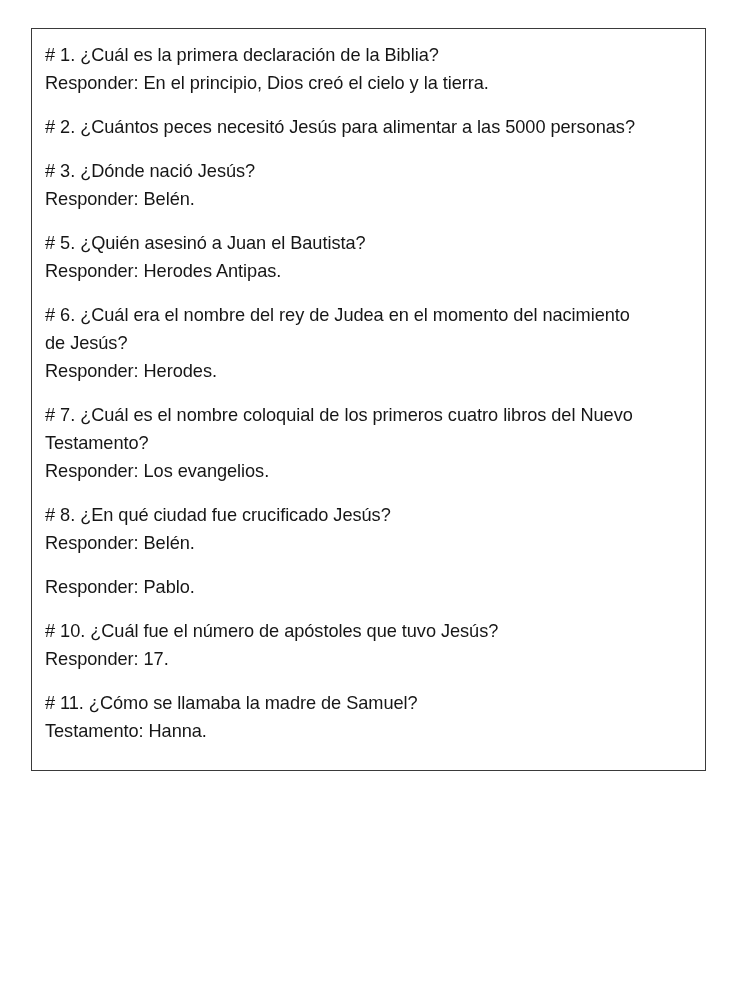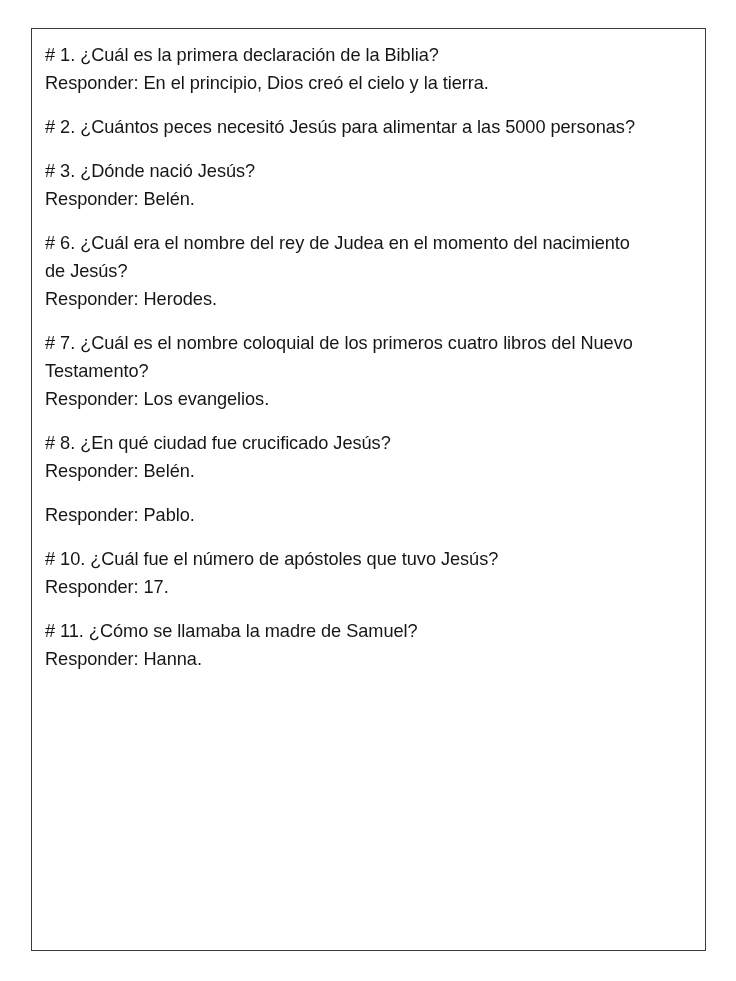--- a/index.html
+++ b/index.html
@@ -18,21 +18,21 @@
     width: 736px;
     height: 981px;
     background: #ffffff;
     overflow: hidden;
   }
   #quiz-card {
     position: absolute;
     left: 31px;
     top: 28px;
     width: 675px;
-    height: 923px;
+    height: 743px;
     box-sizing: border-box;
     border: 1.5px solid #3a3a3a;
     background: #ffffff;
   }
   #qa-list {
     position: absolute;
     left: 13px;
     top: 12px;
     right: 10px;
   }
@@ -68,37 +68,41 @@
           <div class="qa-line qa-answer">Responder: En el principio, Dios creó el cielo y la tierra.</div>
         </div>
         <div class="qa-block">
           <div class="qa-line qa-question"># 2. ¿Cuántos peces necesitó Jesús para alimentar a las 5000 personas?</div>
         </div>
         <div class="qa-block">
           <div class="qa-line qa-question"># 3. ¿Dónde nació Jesús?</div>
           <div class="qa-line qa-answer">Responder: Belén.</div>
         </div>
         <div class="qa-block">
+          <div class="qa-line qa-question"># 5. ¿Quién asesinó a Juan el Bautista?</div>
+          <div class="qa-line qa-answer">Responder: Herodes Antipas.</div>
+        </div>
+        <div class="qa-block">
           <div class="qa-line qa-question"># 6. ¿Cuál era el nombre del rey de Judea en el momento del nacimiento de Jesús?</div>
           <div class="qa-line qa-answer">Responder: Herodes.</div>
         </div>
         <div class="qa-block">
           <div class="qa-line qa-question"># 7. ¿Cuál es el nombre coloquial de los primeros cuatro libros del Nuevo Testamento?</div>
           <div class="qa-line qa-answer">Responder: Los evangelios.</div>
         </div>
         <div class="qa-block">
           <div class="qa-line qa-question"># 8. ¿En qué ciudad fue crucificado Jesús?</div>
           <div class="qa-line qa-answer">Responder: Belén.</div>
         </div>
         <div class="qa-block">
           <div class="qa-line qa-answer">Responder: Pablo.</div>
         </div>
         <div class="qa-block">
           <div class="qa-line qa-question"># 10. ¿Cuál fue el número de apóstoles que tuvo Jesús?</div>
           <div class="qa-line qa-answer">Responder: 17.</div>
         </div>
         <div class="qa-block">
           <div class="qa-line qa-question"># 11. ¿Cómo se llamaba la madre de Samuel?</div>
-          <div class="qa-line qa-answer">Responder: Hanna.</div>
+          <div class="qa-line qa-answer">Testamento: Hanna.</div>
         </div>
       </div>
   </div>
 </div>
 
 </body></html>

